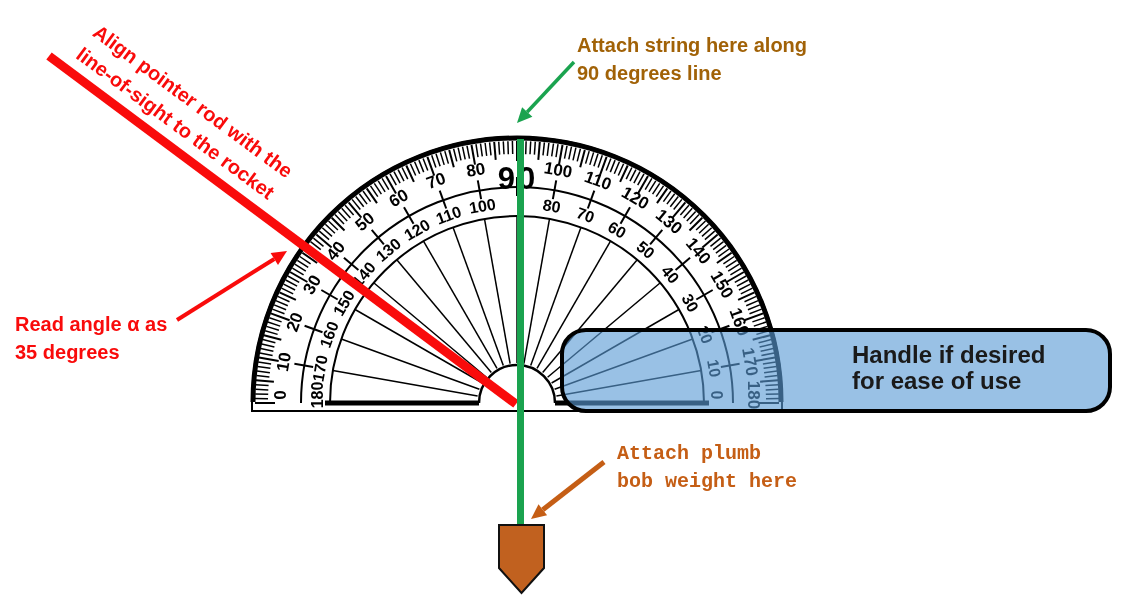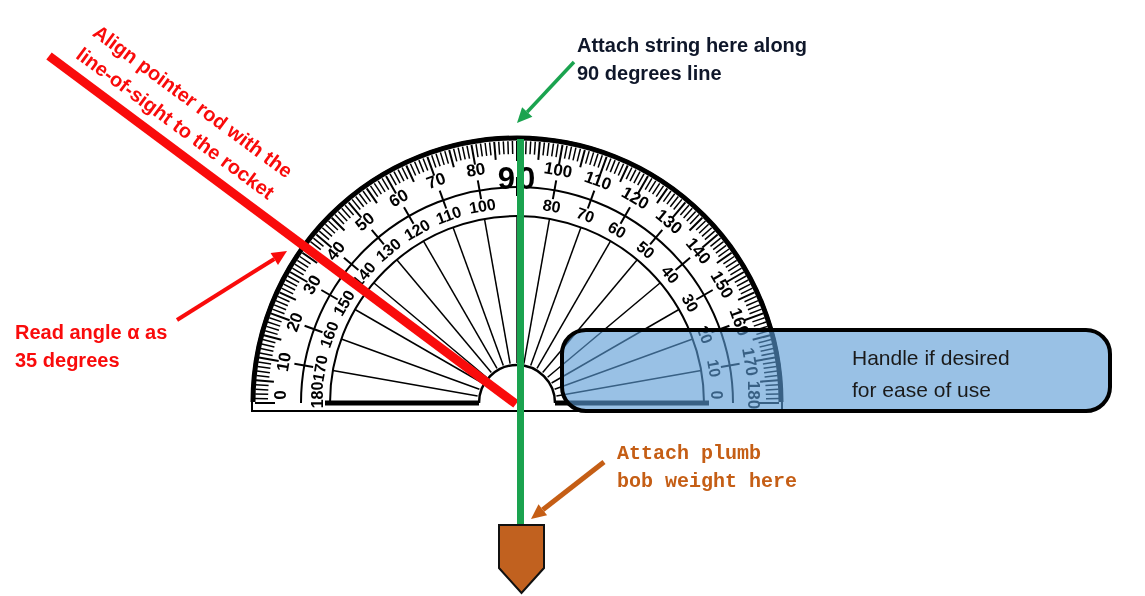--- a/index.html
+++ b/index.html
@@ -4,21 +4,21 @@
 <style>
   html,body{margin:0;padding:0;background:#fff;}
   #stage{position:relative;width:1145px;height:596px;background:#fff;overflow:hidden;
          font-family:"Liberation Sans",sans-serif;}
   #scene{position:absolute;left:0;top:0;}
   .ann{position:absolute;font-weight:bold;font-size:20px;line-height:28px;white-space:pre-line;}
   #align-pointer-label{left:104px;top:18px;transform:rotate(36.5deg);transform-origin:0 0;width:320px;}
   #attach-string-label{left:577px;top:31px;}
   #read-angle-label{left:15px;top:310px;}
   #attach-plumb-label{left:617px;top:440px;}
-  #handle-label{left:852px;top:342px;font-weight:400;font-size:21px;line-height:32px;}
+  #handle-label{left:852px;top:342px;font-weight:700;font-size:24px;line-height:26px;}
 </style>
 </head>
 <body>
 
 <div id="stage">
 
   <svg id="scene" width="1145" height="596" viewBox="0 0 1145 596">
     <g id="g-protractor">
         <path d="M252 411 L252 402 A265 265 0 0 1 782 402 L782 411 Z" fill="#fff" stroke="#000000" stroke-width="2"></path>
         <path d="M253 402 A264 264 0 0 1 781 402" fill="none" stroke="#000000" stroke-width="5"></path>
@@ -302,24 +302,24 @@
       </g>
     <g id="g-arrow-orange">
         <line x1="604.0" y1="462.0" x2="542.8" y2="509.8" stroke="#C55E15" stroke-width="5"></line>
         <polygon points="531,519 538.5,504.3 547.1,515.3" fill="#C55E15"></polygon>
       </g>
   </svg>
 
   <div class="ann" id="align-pointer-label" style="color: rgb(249, 11, 11);">Align pointer rod with the
 line-of-sight to the rocket</div>
 
-  <div class="ann" id="attach-string-label" style="color: #0f172a;">Attach string here along
+  <div class="ann" id="attach-string-label" style="color: #a16207;">Attach string here along
 90 degrees line</div>
 
-  <div class="ann" id="read-angle-label" style="color: rgb(249, 11, 11); margin-top: 8px;">Read angle α as
+  <div class="ann" id="read-angle-label" style="color: rgb(249, 11, 11);">Read angle α as
 35 degrees</div>
 
   <div class="ann" id="attach-plumb-label" style="color: rgb(197, 94, 21); font-family: Liberation Mono, monospace;">Attach plumb
 bob weight here</div>
 
   <div class="ann" id="handle-label" style="color: rgb(26, 26, 26);">Handle if desired
 for ease of use</div>
 
 </div>
 

